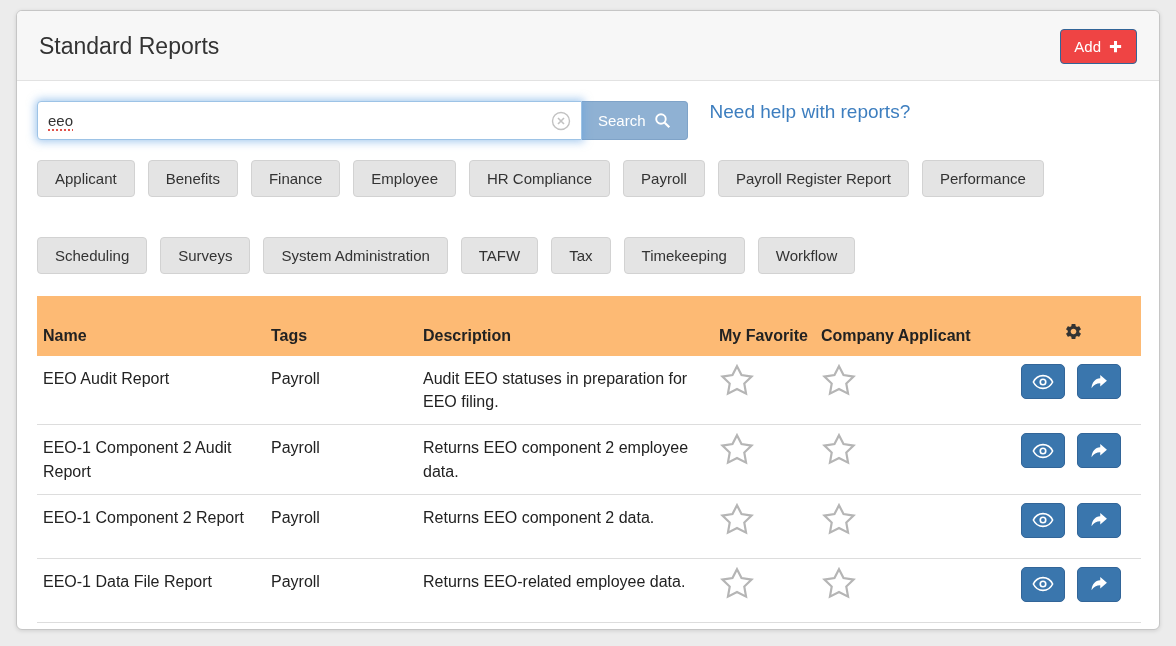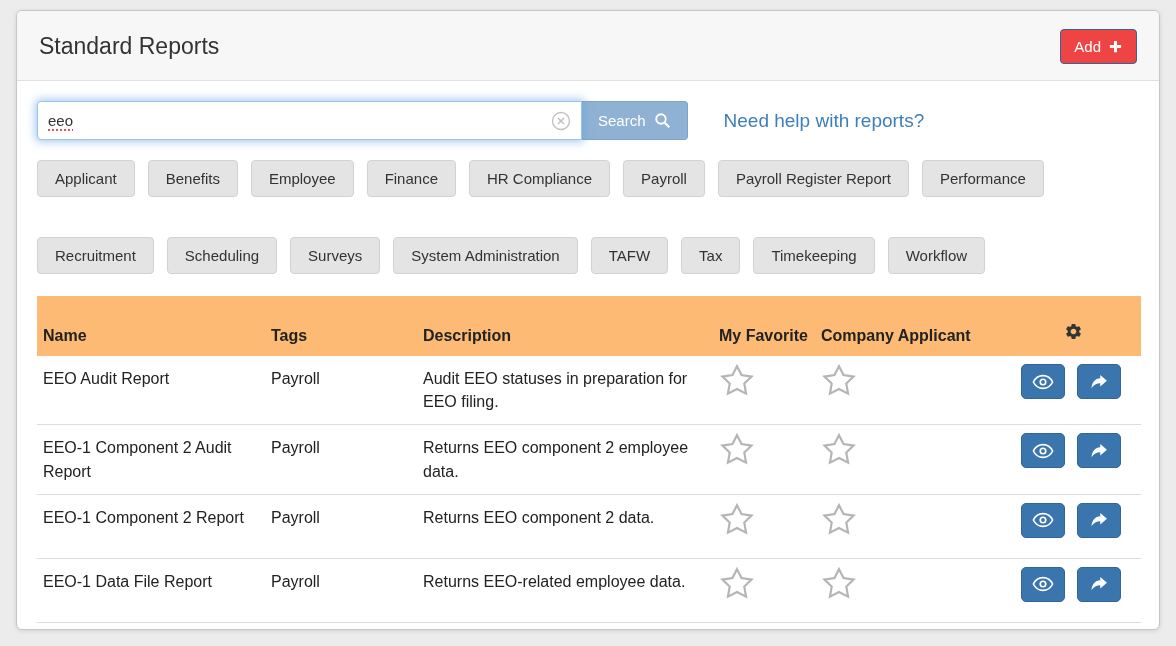--- a/index.html
+++ b/index.html
@@ -41,21 +41,21 @@
     border: 1px solid #326598;
     border-radius: 4px;
     padding: 8px 13px;
     font-size: 15px;
     cursor: pointer;
     font-family: "Liberation Sans", sans-serif;
   }
   .card-body { padding: 20px; }
 
   
-  .search-row { display: flex; align-items: center; gap: 14px; }
+  .search-row { display: flex; align-items: flex-start; }
   .input-group { display: flex; }
   .search-input {
     position: relative;
     width: 545px;
     height: 39px;
     background: #fff;
     border: 1px solid #9dc3e6;
     border-radius: 4px 0 0 4px;
     box-shadow: 0 0 9px 2px rgba(96,160,225,0.55);
     font-size: 15px;
@@ -202,28 +202,27 @@
             </svg>
           </span>
         </button>
       </div>
       <a class="help-link">Need help with reports?</a>
     </div>
 
     <div class="tag-list">
       <button class="tag-btn">Applicant</button>
       <button class="tag-btn">Benefits</button>
+      <button class="tag-btn">Finance</button>
       <button class="tag-btn">Employee</button>
-      <button class="tag-btn">Finance</button>
       <button class="tag-btn">HR Compliance</button>
       <button class="tag-btn">Payroll</button>
       <button class="tag-btn">Payroll Register Report</button>
       <button class="tag-btn">Performance</button>
       <div class="break"></div>
-      <button class="tag-btn">Recruitment</button>
       <button class="tag-btn">Scheduling</button>
       <button class="tag-btn">Surveys</button>
       <button class="tag-btn">System Administration</button>
       <button class="tag-btn">TAFW</button>
       <button class="tag-btn">Tax</button>
       <button class="tag-btn">Timekeeping</button>
       <button class="tag-btn">Workflow</button>
     </div>
 
     <table class="reports">

